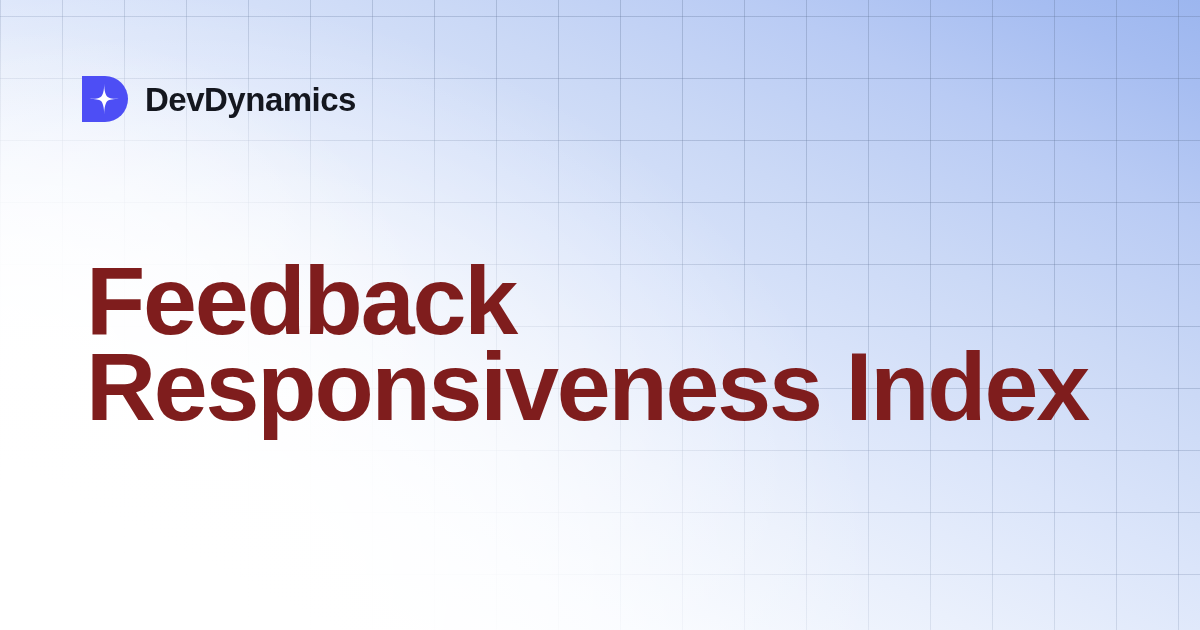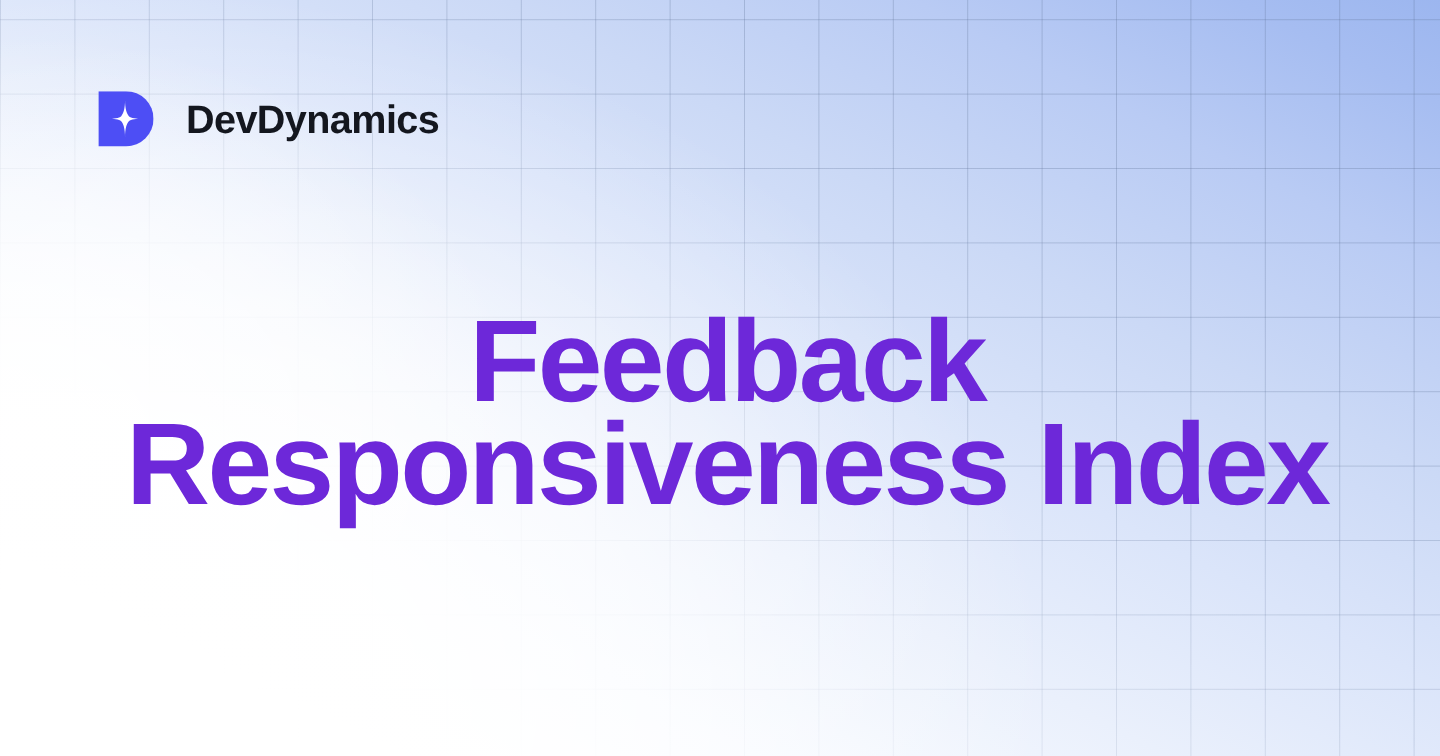--- a/index.html
+++ b/index.html
@@ -91,21 +91,21 @@
     z-index: 5;
   }
 
   
   .brand {
     position: absolute;
     left: 82px;
     top: 76px;
     display: flex;
     align-items: center;
-    gap: 27px;
+    gap: 17px;
   }
 
   .brand-mark {
     width: 46px;
     height: 46px;
     flex: 0 0 46px;
     display: block;
   }
 
   .brand-name {
@@ -121,22 +121,21 @@
   .headline {
     position: absolute;
     left: 86px;
     top: 258px;
     width: 1040px;
     margin: 0;
     font-size: 97px;
     font-weight: 700;
     line-height: 86px;
     letter-spacing: -2.2px;
-    color: #6d28d9;
-    text-align: center;
+    color: #7f1d1d;
   }
 
   .headline .hl-line {
     display: block;
     white-space: nowrap;
   }
 </style>
 </head>
 <body>
 

